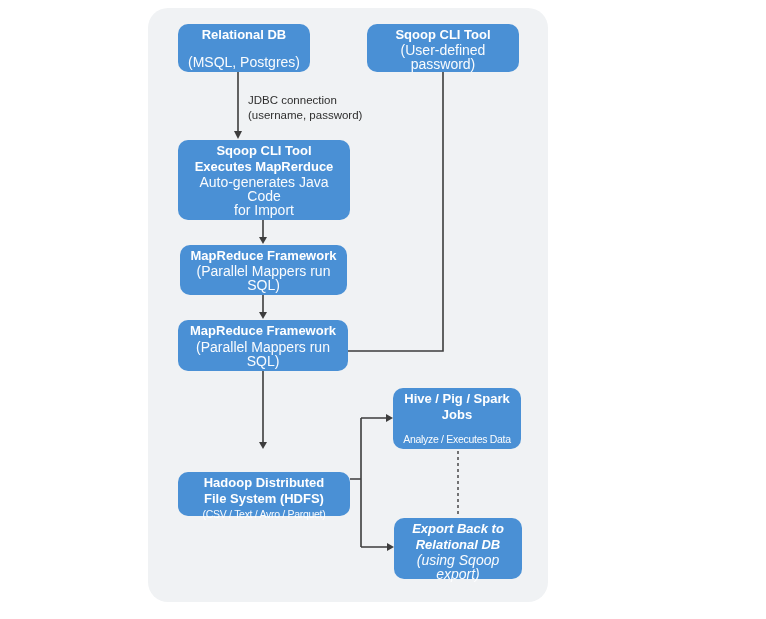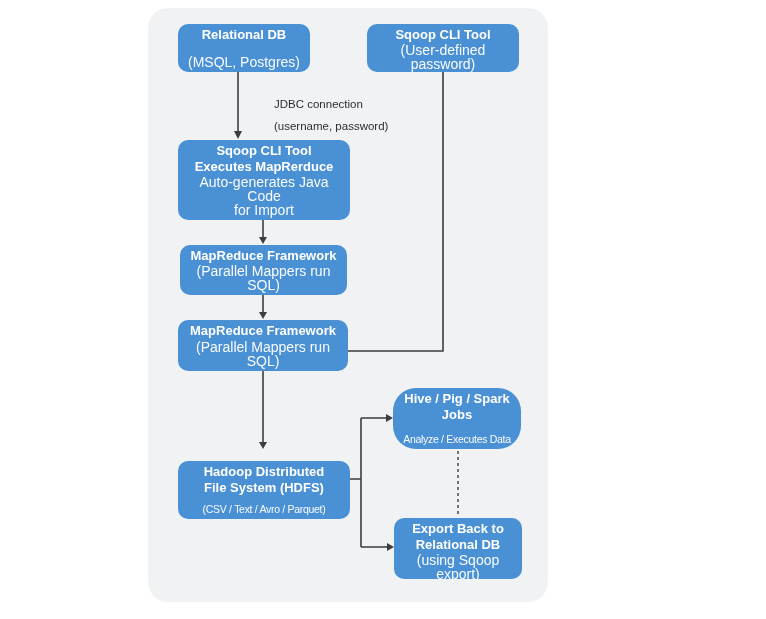--- a/index.html
+++ b/index.html
@@ -60,31 +60,30 @@
   }
   .sub-tight {
     font-size: 10.5px;
     letter-spacing: -0.3px;
   }
   .n1 { left: 178px; top: 24px;  width: 132px; height: 48px; }
   .n2 { left: 367px; top: 24px;  width: 152px; height: 48px; }
   .n3 { left: 178px; top: 140px; width: 172px; height: 80px; }
   .n4 { left: 180px; top: 245px; width: 167px; height: 50px; }
   .n5 { left: 178px; top: 320px; width: 170px; height: 51px; }
-  .n6 { left: 178px; top: 461px; width: 172px; height: 58px; }
-  .n7 { left: 393px; top: 388px; width: 128px; height: 61px; border-radius: 23px; }
-  .n8 { left: 394px; top: 518px; width: 128px; height: 61px; }
+  .n6 { left: 178px; top: 472px; width: 172px; height: 44px; }
+  .n7 { left: 393px; top: 388px; width: 128px; height: 61px; }
+  .n8 { left: 394px; top: 518px; width: 128px; height: 61px; font-style: italic; }
   .jdbc-label {
     position: absolute;
     left: 248px; top: 93px;
     font-size: 11.5px;
-    line-height: 22px;
+    line-height: 15px;
     color: var(--label-text);
     white-space: pre-line;
-    margin-left: 26px;
   }
 </style>
 </head>
 <body>
 
 <div class="canvas">
   <div class="panel"></div>
 
   <svg class="connector-layer" width="766" height="619" viewBox="0 0 766 619" xmlns="http://www.w3.org/2000/svg">
 

